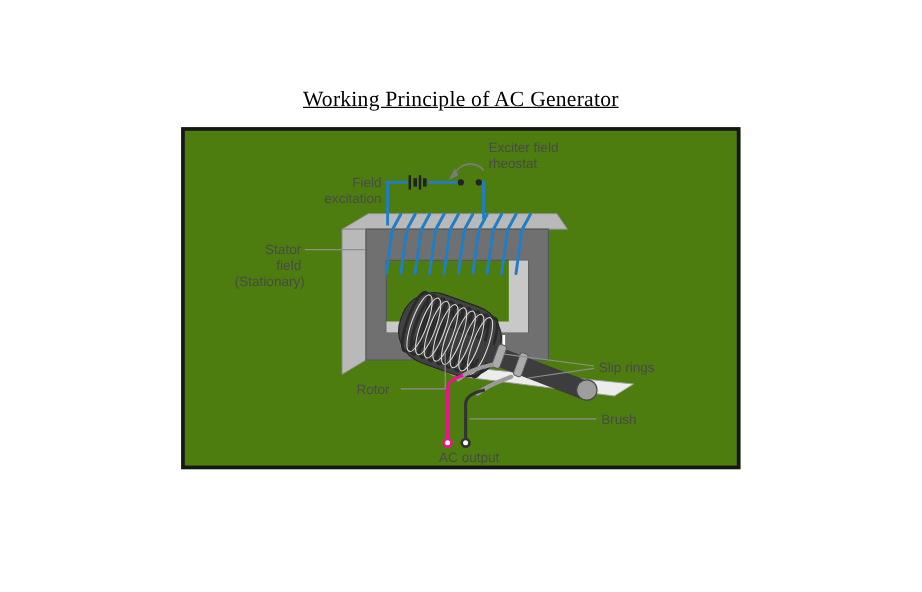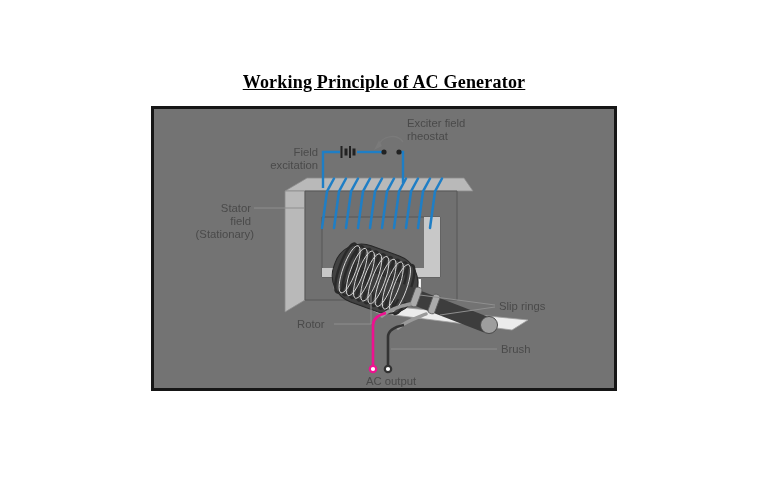--- a/index.html
+++ b/index.html
@@ -1,22 +1,22 @@
 <!DOCTYPE html>
 <html><head>
 <meta charset="utf-8">
 <style>
   html,body{margin:0;padding:0;background:#ffffff;}
   .page{position:relative;width:768px;height:493px;background:#ffffff;overflow:hidden;
         font-family:"Liberation Sans",sans-serif;}
   .title{position:absolute;left:0;top:72px;width:768px;margin:0;text-align:center;
-         font-family:"Liberation Serif",serif;font-weight:bold;font-size:18px;color:#000;
+         font-family:"Liberation Serif",serif;font-weight:normal;font-size:18px;color:#000;
          text-decoration:underline;letter-spacing:.2px;}
   .diagram-box{position:absolute;left:151px;top:106px;width:460px;height:279px;
-               border:3px solid #161616;background:#737373;}
+               border:3px solid #161616;background:#4d7c0f;}
   .diagram-box svg{display:block;}
   svg text{font-family:"Liberation Sans",sans-serif;}
   .lbl{font-size:11.3px;fill:#4a4a4a;}
   .pole{font-size:17px;font-weight:bold;fill:#ffffff;}
 </style>
 </head>
 <body>
 
 <div class="page">
 

